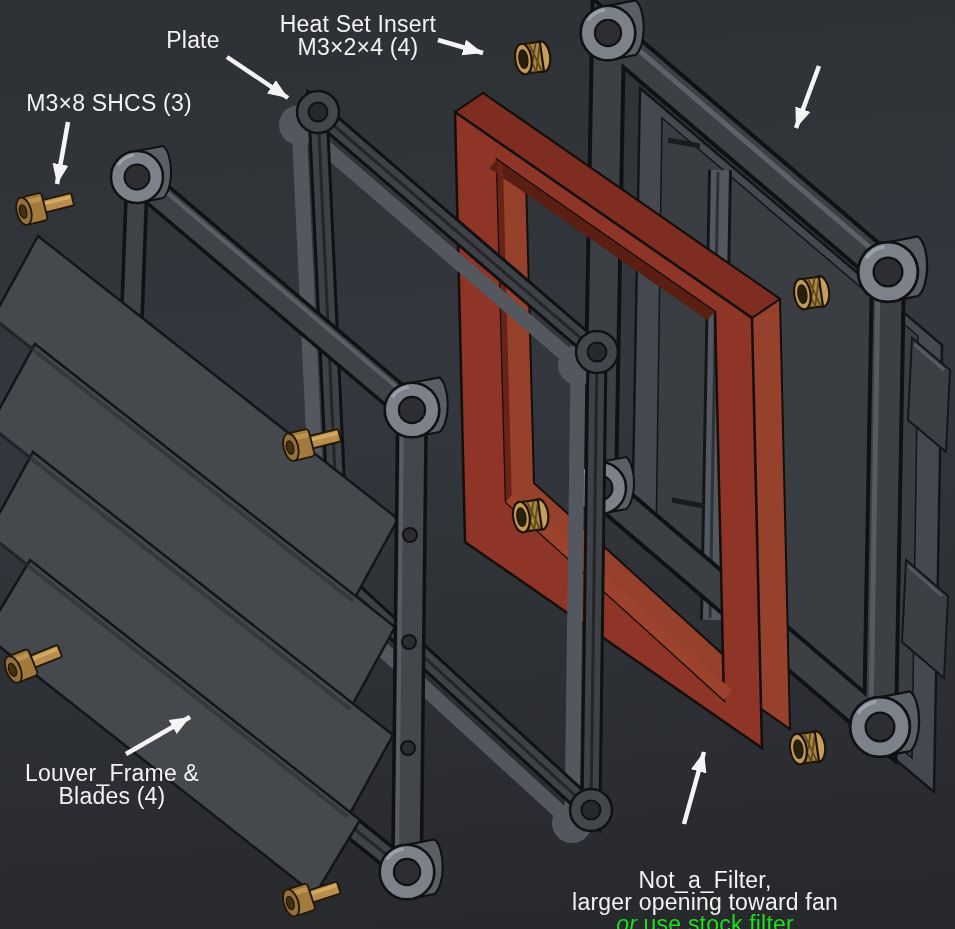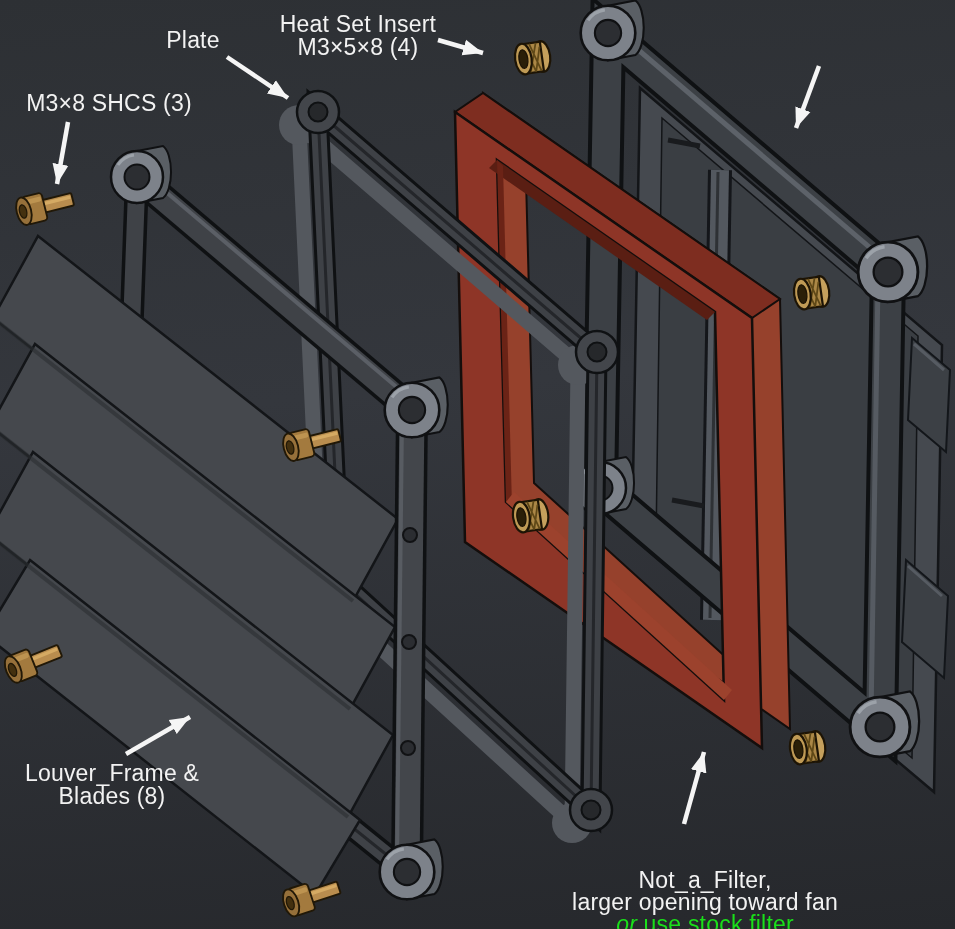--- a/index.html
+++ b/index.html
@@ -168,27 +168,27 @@
     <line x1="684" y1="824" x2="704" y2="752" marker-end="url(#ah)"></line>
   </g>
 </svg>
 
 <div class="callout" style="left:20px;top:92px;width:178px;">M3×8 SHCS (3)</div>
 
 <div class="callout" style="left:138px;top:29px;width:110px;">Plate</div>
 
 <div class="callout" style="left:268px;top:13px;width:180px;">
   <div>Heat Set Insert</div>
-  <div>M3×5×8 (4)</div>
+  <div>M3×2×4 (4)</div>
 </div>
 
 
 <div class="callout" style="left:8px;top:762px;width:208px;">
   <div>Louver_Frame &amp;</div>
-  <div>Blades (8)</div>
+  <div>Blades (4)</div>
 </div>
 
 <div class="callout" style="left:555px;top:869px;width:300px;line-height:22px;">
   <div>Not_a_Filter,</div>
   <div>larger opening toward fan</div>
   <div><span class="green it">or</span><span class="green"> use stock filter</span></div>
 </div>
 
 </div>
 

